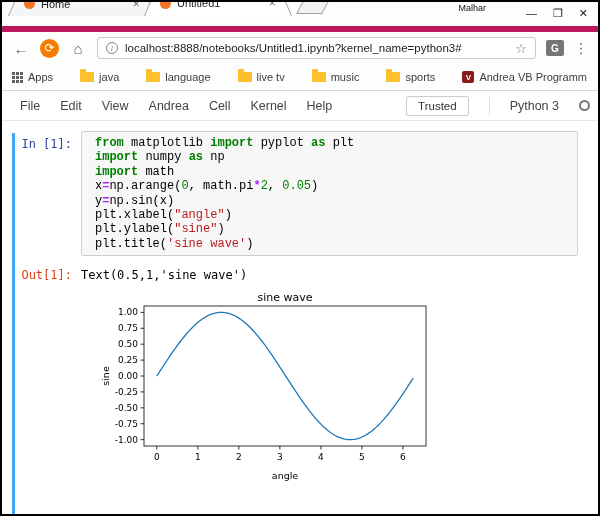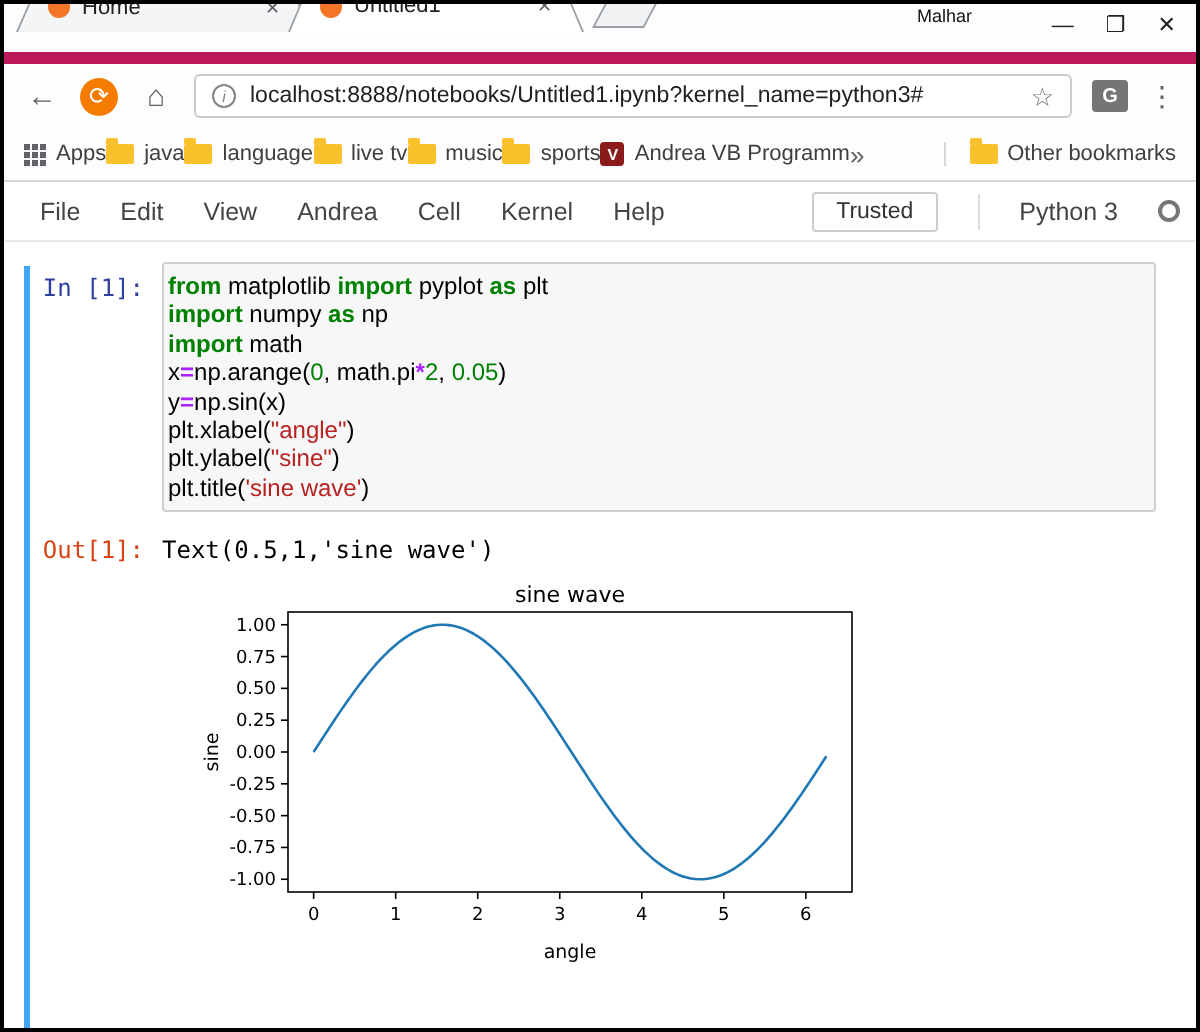--- a/index.html
+++ b/index.html
@@ -36,21 +36,21 @@
         display:flex; align-items:center; gap:7px; padding:0 8px; }
   .info-icon { width:12px; height:12px; border:1px solid #80868b; border-radius:50%; color:#80868b;
         font-size:8px; font-style:italic; display:flex; align-items:center; justify-content:center; flex:none; }
   .url-text { flex:1; font-size:11.5px; color:#202124; white-space:nowrap; overflow:hidden; }
   .star-icon { font-size:13px; color:#767676; flex:none; }
   .g-badge { width:18px; height:16px; border-radius:2px; background:#757575; color:#fff; font-size:10px;
         font-weight:bold; display:flex; align-items:center; justify-content:center; }
   .menu-dots { font-size:14px; color:#5f6368; }
 
   
-  .bookmarks { height:27px; display:flex; align-items:center; gap:0; padding:0 10px;
+  .bookmarks { height:27px; display:flex; align-items:center; gap:27px; padding:0 10px;
         background:#fdfdfd; border-bottom:1px solid #d7d7d7; font-size:11px; color:#3c4043; }
   .bm-item { display:flex; align-items:center; gap:5px; white-space:nowrap; }
   .apps-grid { width:11px; height:11px; display:grid; grid-template-columns:repeat(3,3px);
         grid-template-rows:repeat(3,3px); gap:1px; }
   .apps-grid i { background:#5f6368; }
   .folder { width:14px; height:10px; background:#fbc12d; border-radius:1px; position:relative; flex:none; }
   .folder::before { content:""; position:absolute; top:-3px; left:0; width:6px; height:3px;
         background:#fbc12d; border-radius:1px 1px 0 0; }
   .site-favicon { width:12px; height:12px; border-radius:2px; background:#8b1a1a; color:#fff;
         font-size:8px; font-weight:bold; display:flex; align-items:center; justify-content:center; flex:none; }
@@ -70,22 +70,22 @@
 
   
   .nb-body { position:relative; height:423px; padding:10px 0 0 0; overflow:hidden; background:#fff; }
   .selected-bar { position:absolute; left:10px; top:12px; bottom:8px; width:3px; background:#42a5f5; }
   .cell-row { display:flex; align-items:flex-start; }
   .prompt-col { width:70px; flex:none; text-align:right;
         font-family:"DejaVu Sans Mono", monospace; font-size:12px; padding-top:6px; }
   .in-prompt { color:#303f9f; }
   .out-prompt { color:#d84315; padding-top:0; }
   .code-box { flex:1; margin:0 20px 0 9px; background:#f7f7f7; border:1px solid #cfcfcf;
-        border-radius:2px; padding:4px 2px;
-        font-family:Liberation Sans, sans-serif; font-size:12px; line-height:14.4px; color:#000; }
+        border-radius:2px; padding:4px 13px;
+        font-family:Liberation Mono, monospace; font-size:12px; line-height:14.4px; color:#000; }
   .tok-k { color:#008000; font-weight:bold; }
   .tok-m { color:#aa22ff; font-weight:bold; }
   .tok-n { color:#008000; }
   .tok-o { color:#aa22ff; font-weight:bold; }
   .tok-s { color:#ba2121; }
   .tok-p { color:#000; }
   .out-row { margin-top:12px; }
   .out-text { margin-left:9px; font-family:"DejaVu Sans Mono", monospace; font-size:12px; color:#000; }
   .plot-wrap { margin:8px 0 0 96px; }
 </style>

